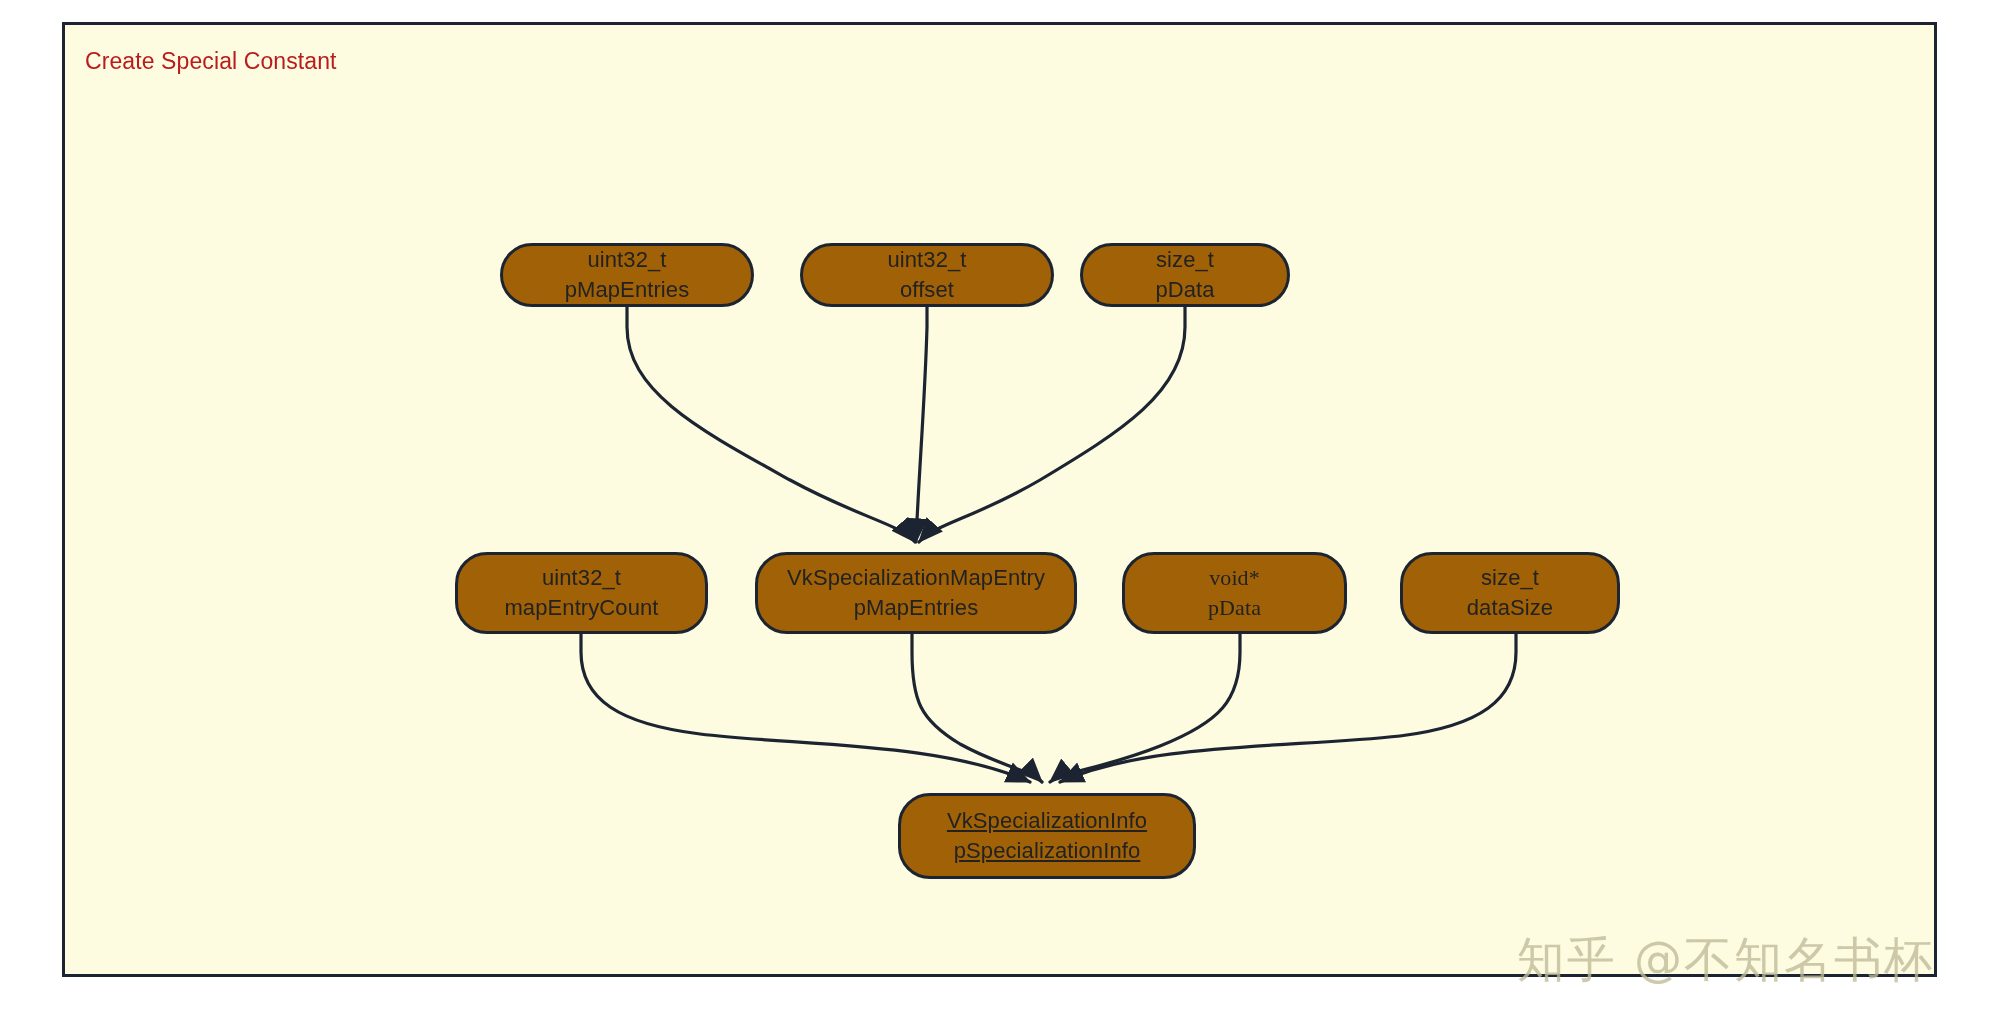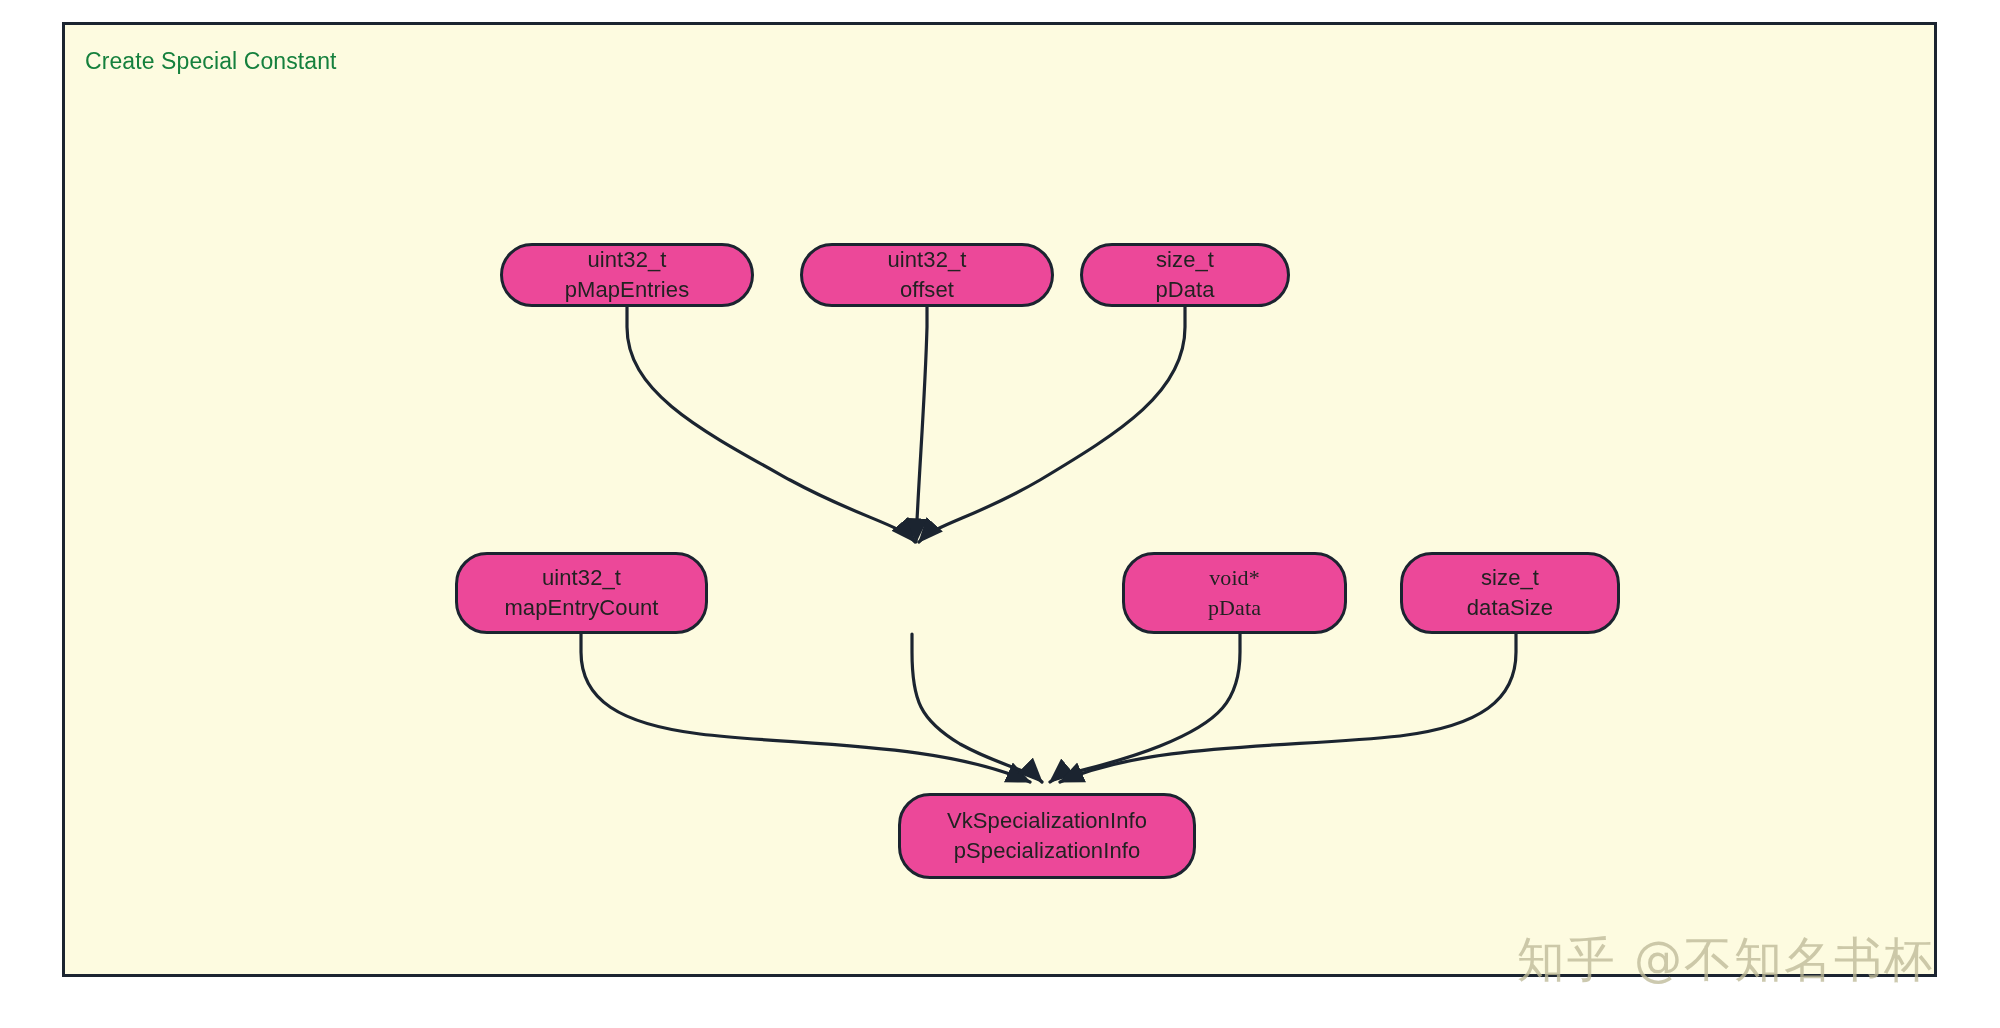--- a/index.html
+++ b/index.html
@@ -33,40 +33,40 @@
     border: 3px solid #1B2430;
     box-sizing: border-box;
   }
 
   #subgraph-title {
     position: absolute;
     left: 85px;
     top: 47px;
     font-size: 23px;
     line-height: 28px;
-    color: #15803d;
+    color: #b91c1c;
     white-space: nowrap;
     letter-spacing: 0.1px;
   }
 
   
   #edge-layer {
     position: absolute;
     left: 0;
     top: 0;
     width: 2000px;
     height: 1028px;
     pointer-events: none;
   }
 
   
   .node {
     position: absolute;
     box-sizing: border-box;
-    background: #ec4899;
+    background: #a16207;
     border: 3.2px solid #1B2430;
     border-radius: 32px;
     display: flex;
     flex-direction: column;
     align-items: center;
     justify-content: center;
     text-align: center;
     color: #222222;
     font-size: 22px;
     line-height: 30px;
@@ -140,31 +140,35 @@
   <div class="node" style="left:1080px; top:243px; width:210px; height:64px;">
     <span class="line1">size_t</span>
     <span class="line2">pData</span>
   </div>
 
   <div class="node" style="left:455px; top:552px; width:253px; height:82px;">
     <span class="line1">uint32_t</span>
     <span class="line2">mapEntryCount</span>
   </div>
 
+  <div class="node" style="left:755px; top:552px; width:322px; height:82px;">
+    <span class="line1">VkSpecializationMapEntry</span>
+    <span class="line2">pMapEntries</span>
+  </div>
 
   <div class="node" style="left:1122px; top:552px; width:225px; height:82px;font-family:Liberation Serif, serif;">
     <span class="line1">void*</span>
     <span class="line2">pData</span>
   </div>
 
   <div class="node" style="left:1400px; top:552px; width:220px; height:82px;">
     <span class="line1">size_t</span>
     <span class="line2">dataSize</span>
   </div>
 
-  <div class="node" style="left:898px; top:793px; width:298px; height:86px;">
+  <div class="node" style="left:898px; top:793px; width:298px; height:86px;text-decoration:underline;">
     <span class="line1">VkSpecializationInfo</span>
     <span class="line2">pSpecializationInfo</span>
   </div>
 
   <div id="watermark">知乎 @不知名书杯</div>
 
 </div>
 
 </body></html>

